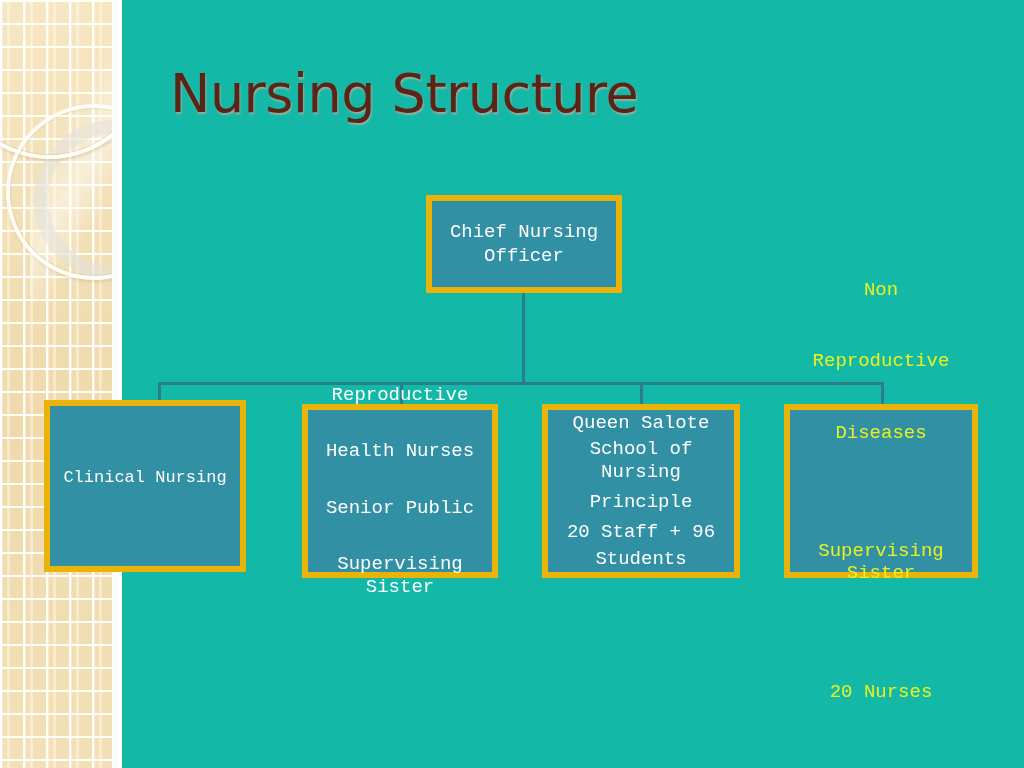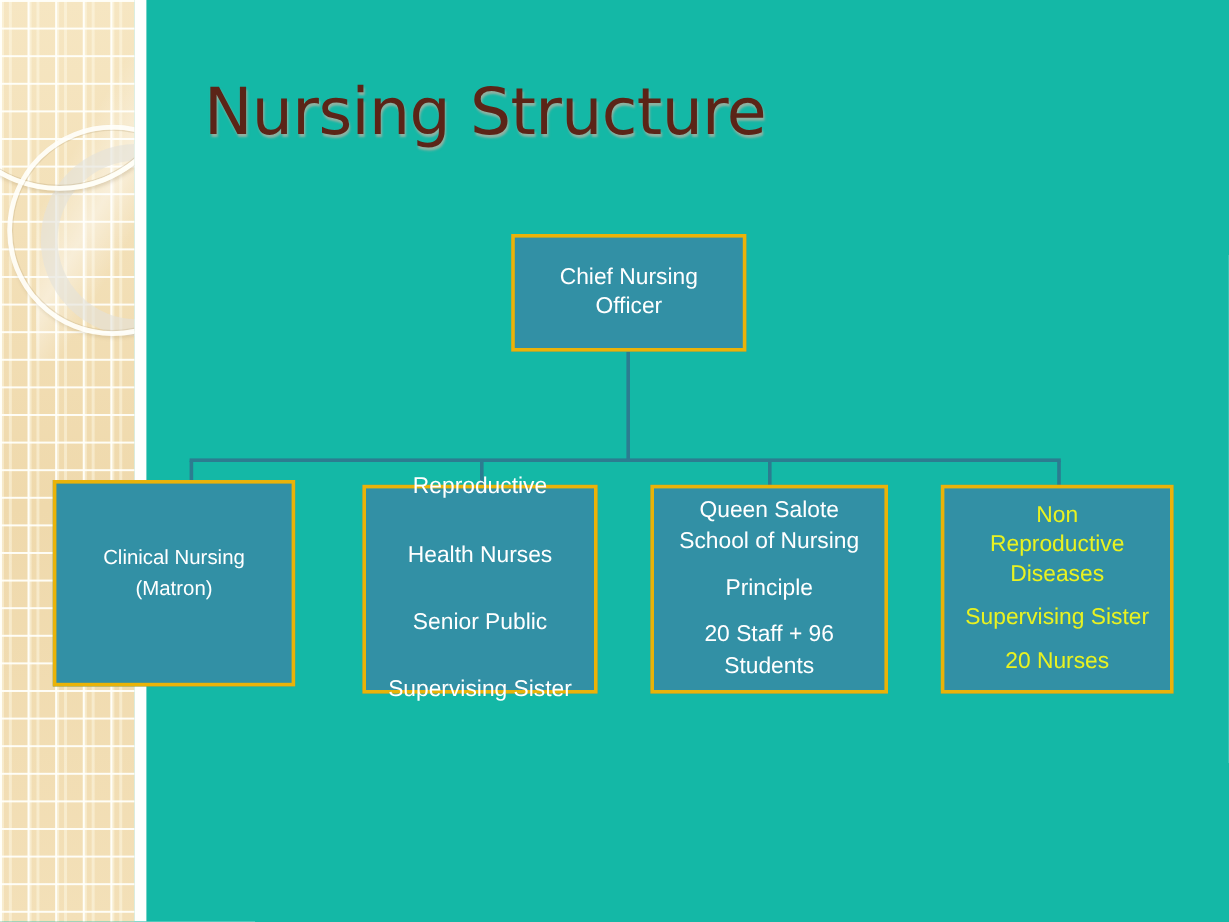--- a/index.html
+++ b/index.html
@@ -104,39 +104,39 @@
   .drop         { position: absolute; width: 3px; background: #2C7C90; }
   .drop-1 { left: 158px; top: 384px; height: 18px; }
   .drop-2 { left: 400px; top: 384px; height: 22px; }
   .drop-3 { left: 640px; top: 384px; height: 22px; }
   .drop-4 { left: 881px; top: 384px; height: 22px; }
 
   
   .node {
     position: absolute;
     background: #3290A5;
-    border: 3px solid #eab308;
+    border: 6px solid #eab308;
     box-sizing: border-box;
     display: flex;
     flex-direction: column;
     align-items: center;
     justify-content: center;
     text-align: center;
     color: #FFFFFF;
-    font-family: Liberation Sans, sans-serif;
+    font-family: Liberation Mono, monospace;
     line-height: 1.18;
   }
   .node .line { display: block; width: 100%; }
   .node .spacer { display: block; height: 16px; }
 
   #node-root   { left: 426px; top: 195px;  width: 196px; height: 98px;  font-size: 19px; }
   #node-c1     { left: 44px;  top: 400px;  width: 202px; height: 172px; font-size: 17px; }
   #node-c2     { left: 302px; top: 404px;  width: 196px; height: 174px; font-size: 19px; }
   #node-c3     { left: 542px; top: 404px;  width: 198px; height: 174px; font-size: 19px; align-items: flex-end; }
-  #node-c4     { left: 784px; top: 404px;  width: 194px; height: 174px; font-size: 19px; color: #E9F221; }
+  #node-c4     { left: 784px; top: 404px;  width: 194px; height: 174px; font-size: 19px; color: #E9F221; gap: 47px; }
 
   #node-root .line { margin: 1px 0; }
   #node-c1 .line { margin: 3px 0; }
   #node-c2 .line { margin: 17px 0; }
   #node-c3 .line { margin: 2px 0; }
   #node-c4 .line { margin: 1px 0; }
 
   .group-gap { height: 12px; display: block; }
 </style>
 </head>
@@ -161,21 +161,20 @@
   <div class="drop drop-3"></div>
   <div class="drop drop-4"></div>
 
   <div class="node" id="node-root">
     <span class="line">Chief Nursing</span>
     <span class="line">Officer</span>
   </div>
 
   <div class="node" id="node-c1">
     <span class="line">Clinical Nursing</span>
-    <span class="line">(Matron)</span>
     <span class="spacer"></span>
   </div>
 
   <div class="node" id="node-c2">
     <span class="line">Reproductive</span>
     <span class="line">Health Nurses</span>
     <span class="group-gap"></span>
     <span class="line">Senior Public</span>
     <span class="line">Supervising Sister</span>
     <span class="group-gap"></span>

